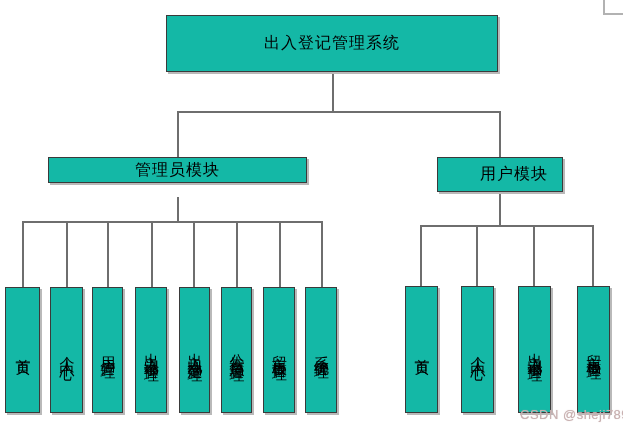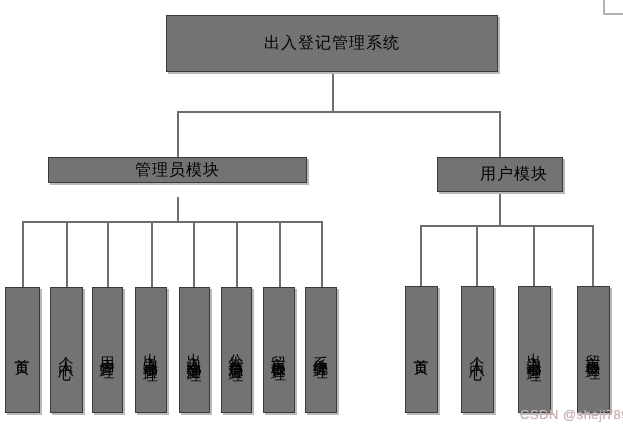--- a/index.html
+++ b/index.html
@@ -6,23 +6,23 @@
   .canvas{
     position:relative;width:623px;height:430px;background:#ffffff;
     font-family:"Liberation Sans","DejaVu Sans",sans-serif;color:#000;overflow:hidden;
   }
   
   .line{position:absolute;background:#6e6e6e;}
   .line.h{height:2px;}
   .line.v{width:2px;}
   
   .box{
-    position:absolute;background:#737373;border:1px solid #3a3a3a;
+    position:absolute;background:#14b8a6;border:1px solid #3a3a3a;
     box-shadow:2px 2px 0 #b9b9b9;box-sizing:border-box;
-    display:flex;align-items:center;justify-content:center;
+    display:flex;align-items:center;justify-content:center;font-family:Liberation Serif, serif;
   }
   .hlabel{font-size:16px;letter-spacing:1px;white-space:nowrap;}
   .leaf span{
     writing-mode:vertical-rl;text-orientation:upright;
     font-size:15px;letter-spacing:3px;line-height:1;white-space:nowrap;
   }
   
   .corner{position:absolute;background:#b2b2b2;}
   
   .watermark{

